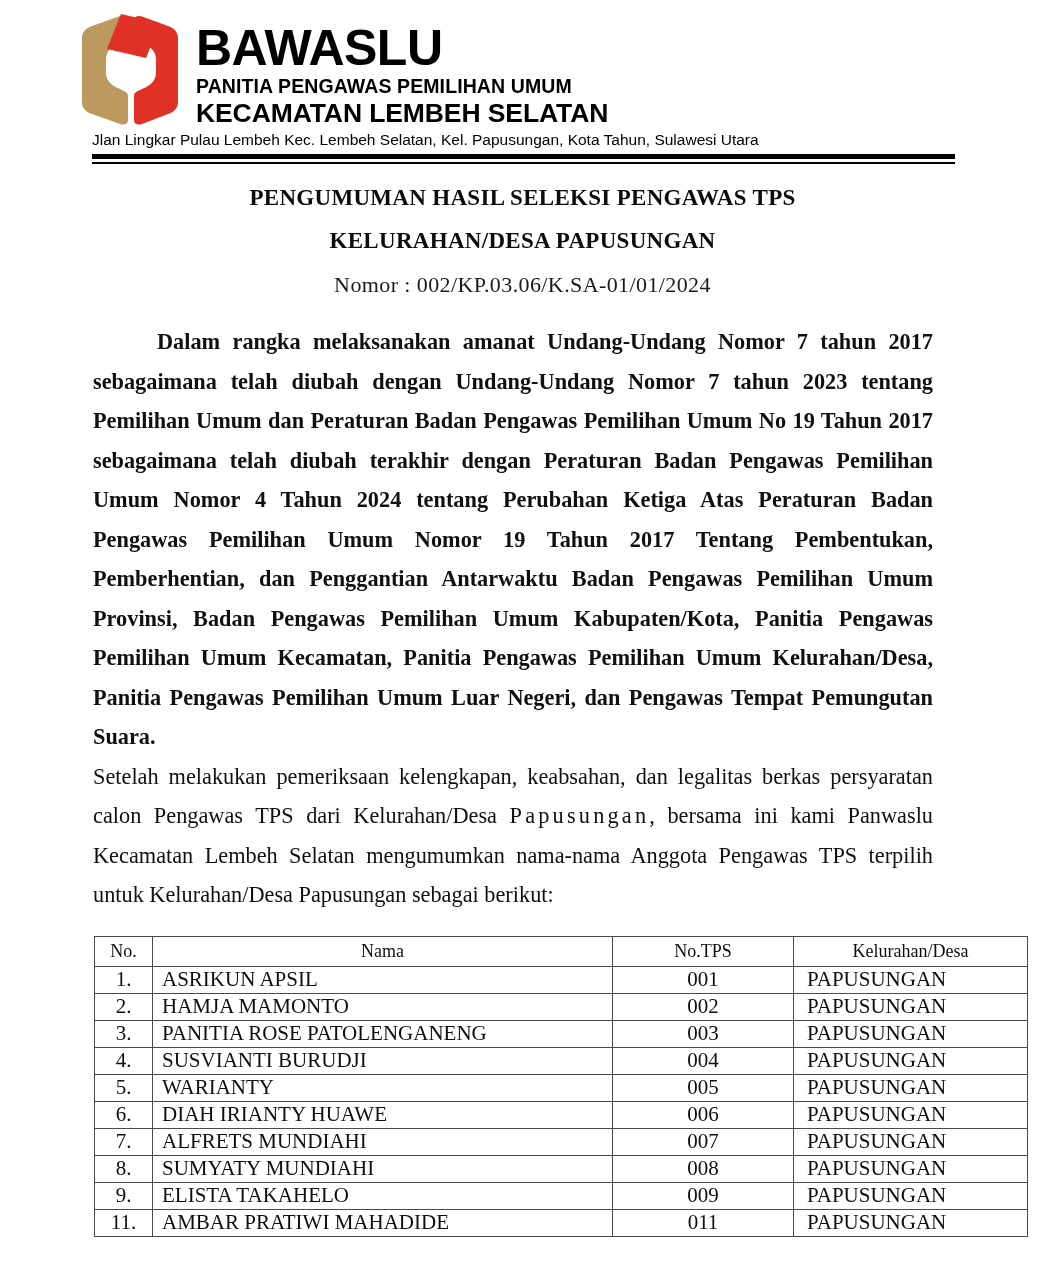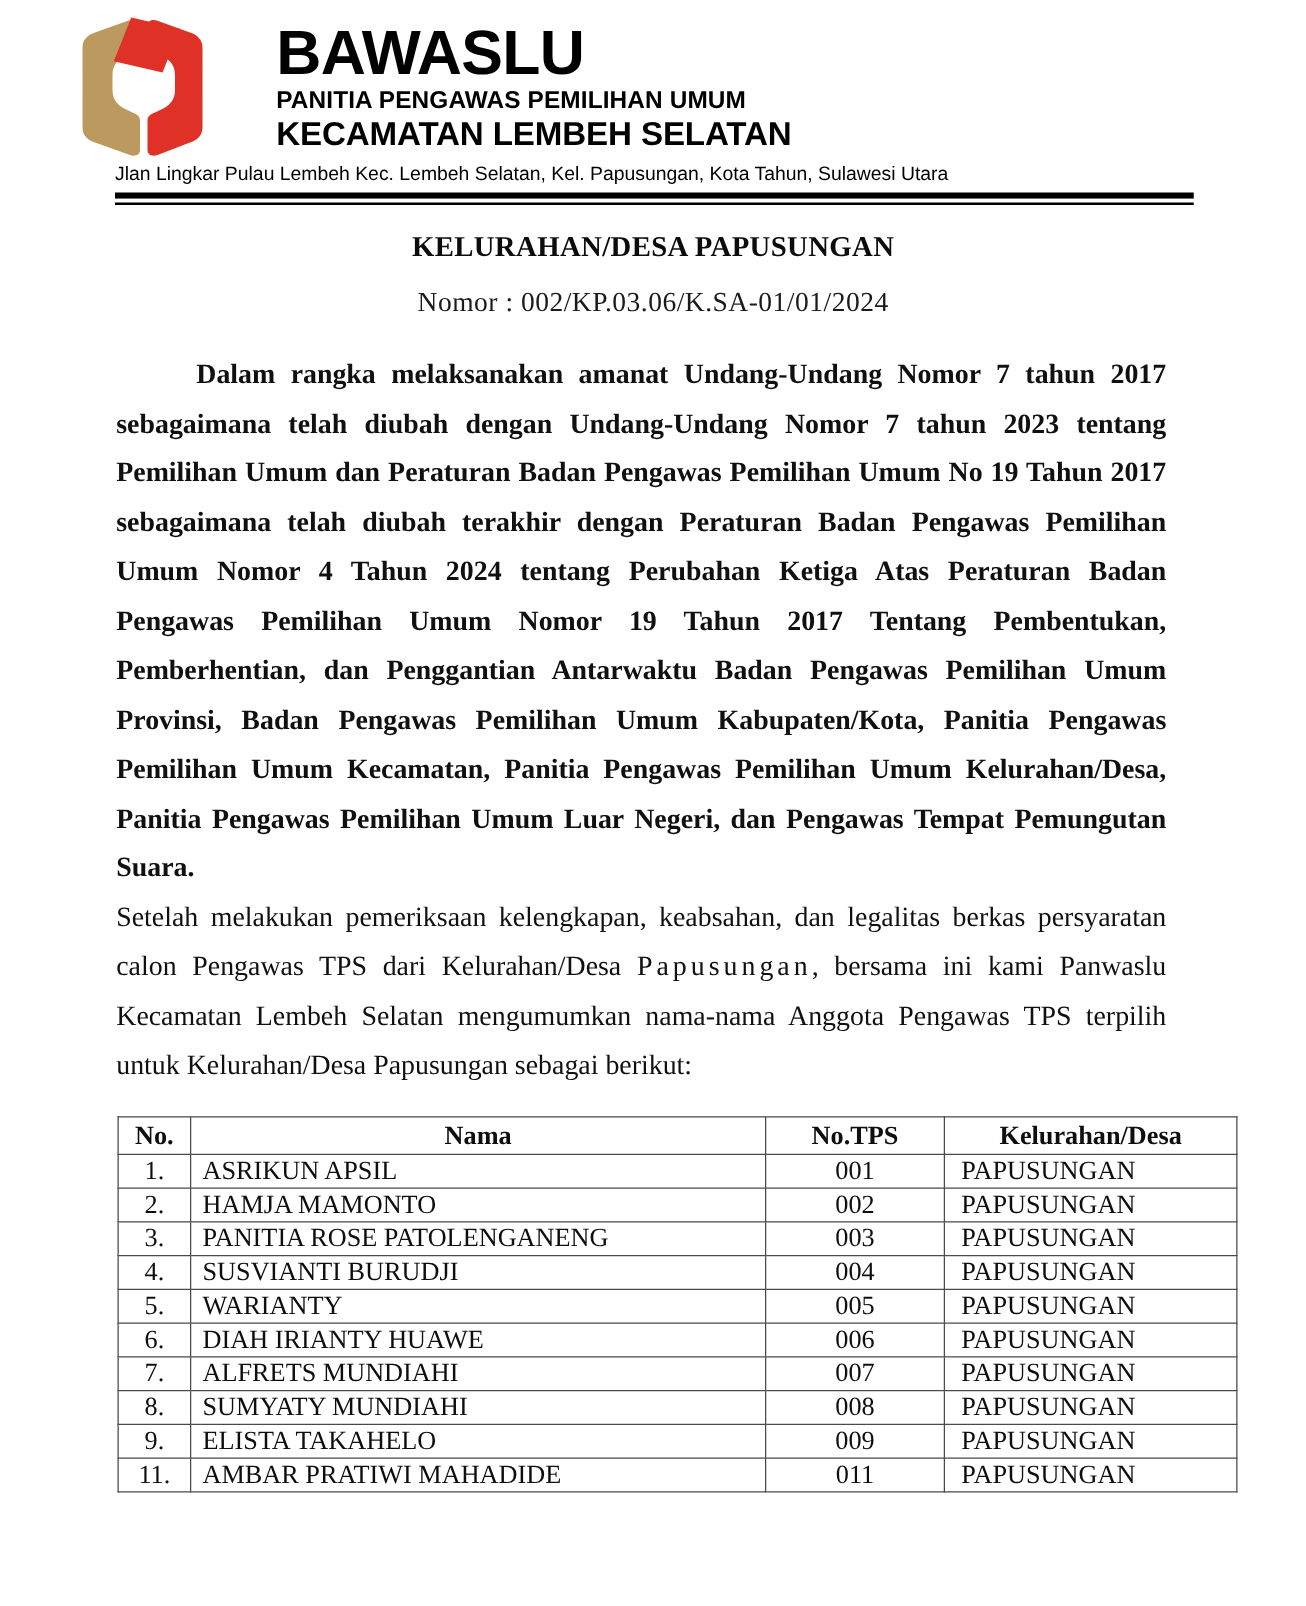--- a/index.html
+++ b/index.html
@@ -19,23 +19,22 @@
   }
 
   
   .letterhead {
     position: relative;
     padding: 8px 0 0 0;
     height: 160px;
   }
   .lh-inner {
     display: flex;
-    align-items: center;
-    padding-left: 60px;
-    gap: 41px;
+    align-items: flex-end;
+    padding-left: 76px;
   }
   .logo-wrap {
     width: 108px;
     height: 118px;
     flex: 0 0 108px;
     position: relative;
     margin-top: 2px;
   }
   .logo-wrap svg { display: block; width: 108px; height: 118px; }
 
@@ -146,28 +145,28 @@
   }
   table.list th, table.list td {
     border: 1.6px solid #4a4a4a;
     padding: 0;
     height: 27px;
     font-size: 21px;
     color: #0e0e0e;
     vertical-align: middle;
   }
   table.list thead th {
-    font-weight: bold;
+    font-weight: normal;
     text-align: center;
-    font-size: 21px;
+    font-size: 18px;
     height: 30px;
   }
   .col-no     { width: 58px; text-align: center; }
   .col-nama   { width: 460px; text-align: left; padding-left: 9px !important; }
-  .col-tps    { width: 143px; text-align: center; }
+  .col-tps    { width: 181px; text-align: center; }
   .col-kel    { width: 234px; text-align: left; padding-left: 13px !important; }
   td.col-no   { text-align: center; }
 </style>
 </head>
 <body>
 
 <header class="letterhead">
   <div class="lh-inner">
     <div class="logo-wrap">
       <svg viewBox="0 0 108 118" xmlns="http://www.w3.org/2000/svg" aria-hidden="true">
@@ -196,20 +195,21 @@
   </div>
   <div class="lh-address">Jlan Lingkar Pulau Lembeh Kec. Lembeh Selatan, Kel. Papusungan, Kota Tahun, Sulawesi Utara</div>
   <div class="rule-wrap">
     <div class="rule-thick"></div>
     <div class="rule-gap"></div>
     <div class="rule-thin"></div>
   </div>
 </header>
 
 <section class="doc-title-block">
+  <div class="doc-title-1">PENGUMUMAN HASIL SELEKSI PENGAWAS TPS</div>
   <div class="doc-title-2">KELURAHAN/DESA PAPUSUNGAN</div>
   <div class="doc-number">Nomor  :  002/KP.03.06/K.SA-01/01/2024</div>
 </section>
 
 <section class="body-block">
   <p class="para indent">Dalam rangka melaksanakan amanat Undang-Undang Nomor 7 tahun 2017 sebagaimana telah diubah dengan Undang-Undang Nomor 7 tahun 2023 tentang Pemilihan Umum dan Peraturan Badan Pengawas Pemilihan Umum No 19 Tahun 2017 sebagaimana telah diubah terakhir dengan Peraturan Badan Pengawas Pemilihan Umum Nomor 4 Tahun 2024 tentang Perubahan Ketiga Atas Peraturan Badan Pengawas Pemilihan Umum Nomor 19 Tahun 2017 Tentang Pembentukan, Pemberhentian, dan Penggantian Antarwaktu Badan Pengawas Pemilihan Umum Provinsi, Badan Pengawas Pemilihan Umum Kabupaten/Kota, Panitia Pengawas Pemilihan Umum Kecamatan, Panitia Pengawas Pemilihan Umum Kelurahan/Desa, Panitia Pengawas Pemilihan Umum Luar Negeri, dan Pengawas Tempat Pemungutan Suara.</p>
   <p class="para"><span>Setelah melakukan pemeriksaan kelengkapan, keabsahan, dan legalitas berkas persyaratan calon Pengawas TPS dari Kelurahan/Desa </span><span class="wide-word">Papusungan</span><span>, bersama ini kami Panwaslu Kecamatan Lembeh Selatan mengumumkan nama-nama Anggota Pengawas TPS terpilih untuk Kelurahan/Desa Papusungan sebagai berikut:</span></p>
 </section>
 
 <section class="table-wrap">

